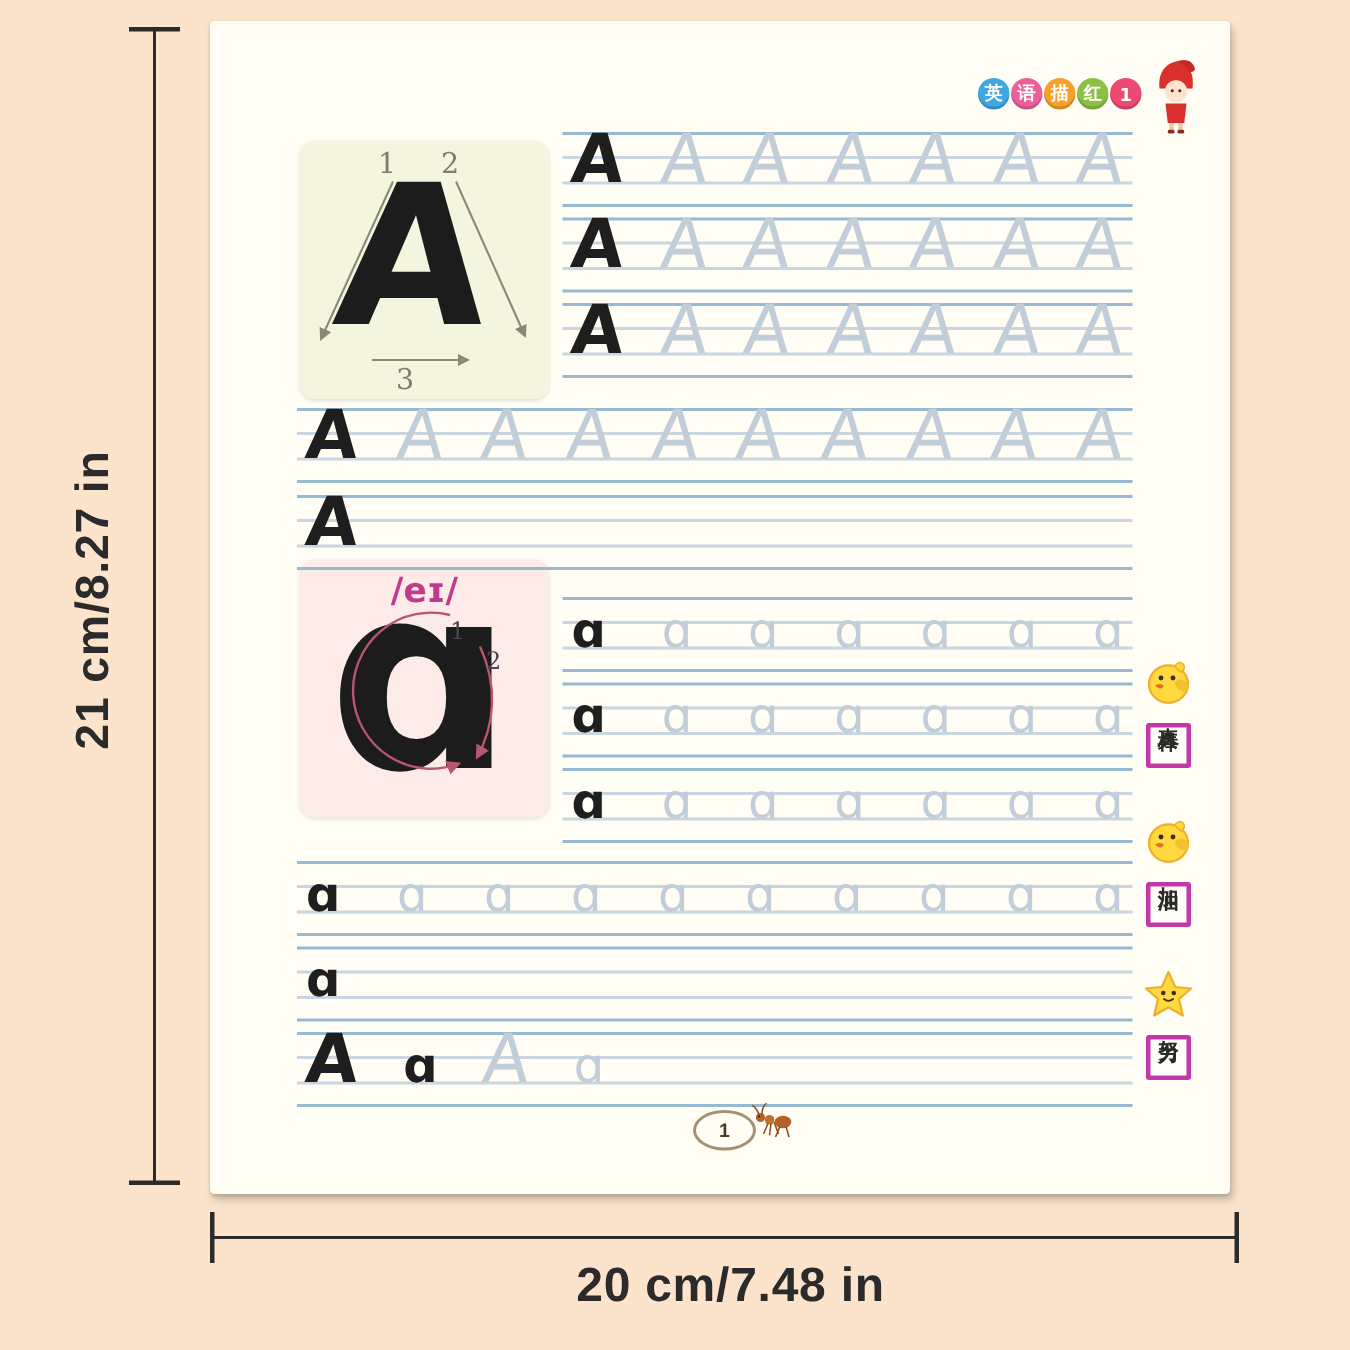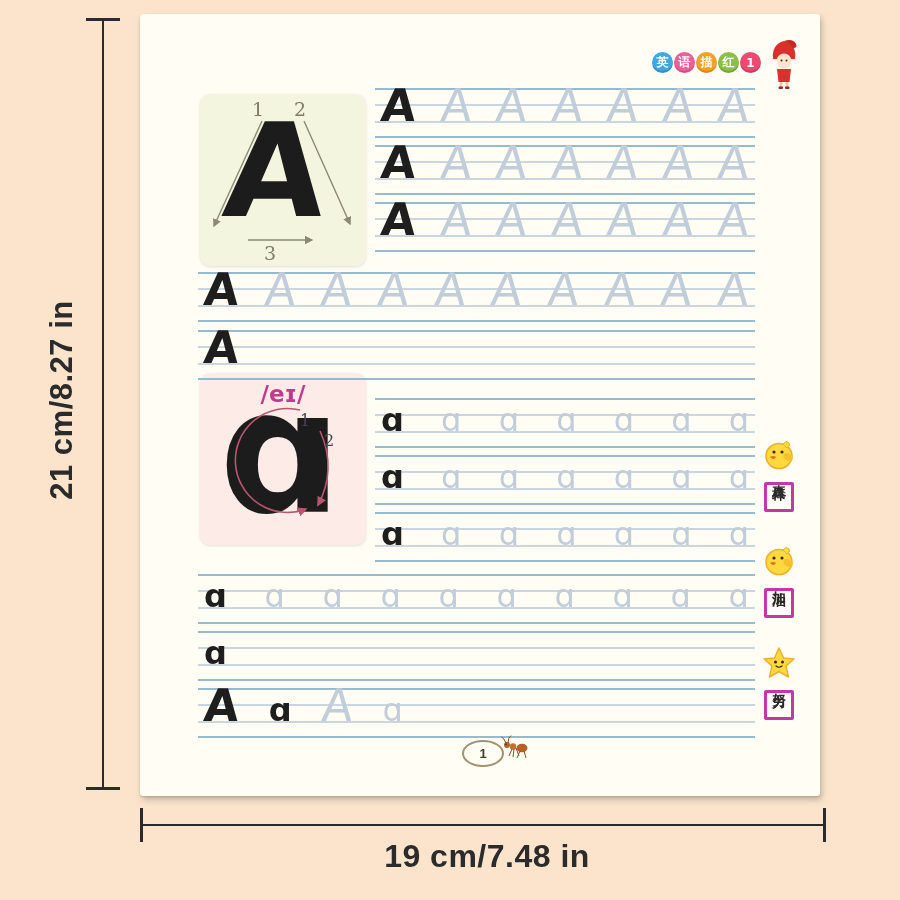--- a/index.html
+++ b/index.html
@@ -88,21 +88,21 @@
     display:flex;align-items:center;justify-content:center;font-size:13px;font-weight:bold;color:#4a3b23;background:#fffdf4;
   }
   .footer-ant{position:absolute;left:360px;top:718px;}
 </style>
 </head>
 <body>
 
 <div class="dim-v-line"></div>
 <div class="dim-v-label">21 cm/8.27 in</div>
 <div class="dim-h-line"></div>
-<div class="dim-h-label">19 cm/7.48 in</div>
+<div class="dim-h-label">20 cm/7.48 in</div>
 
 <div class="page">
 
   <div class="logo">
     <div class="logo-circles">
         <span class="logo-circle" style="background: rgb(63, 168, 224);">英</span>
         <span class="logo-circle" style="background: rgb(238, 95, 154);">语</span>
         <span class="logo-circle" style="background: rgb(246, 160, 42);">描</span>
         <span class="logo-circle" style="background: rgb(140, 192, 68);">红</span>
         <span class="logo-circle" style="background: rgb(236, 74, 112);">1</span>

